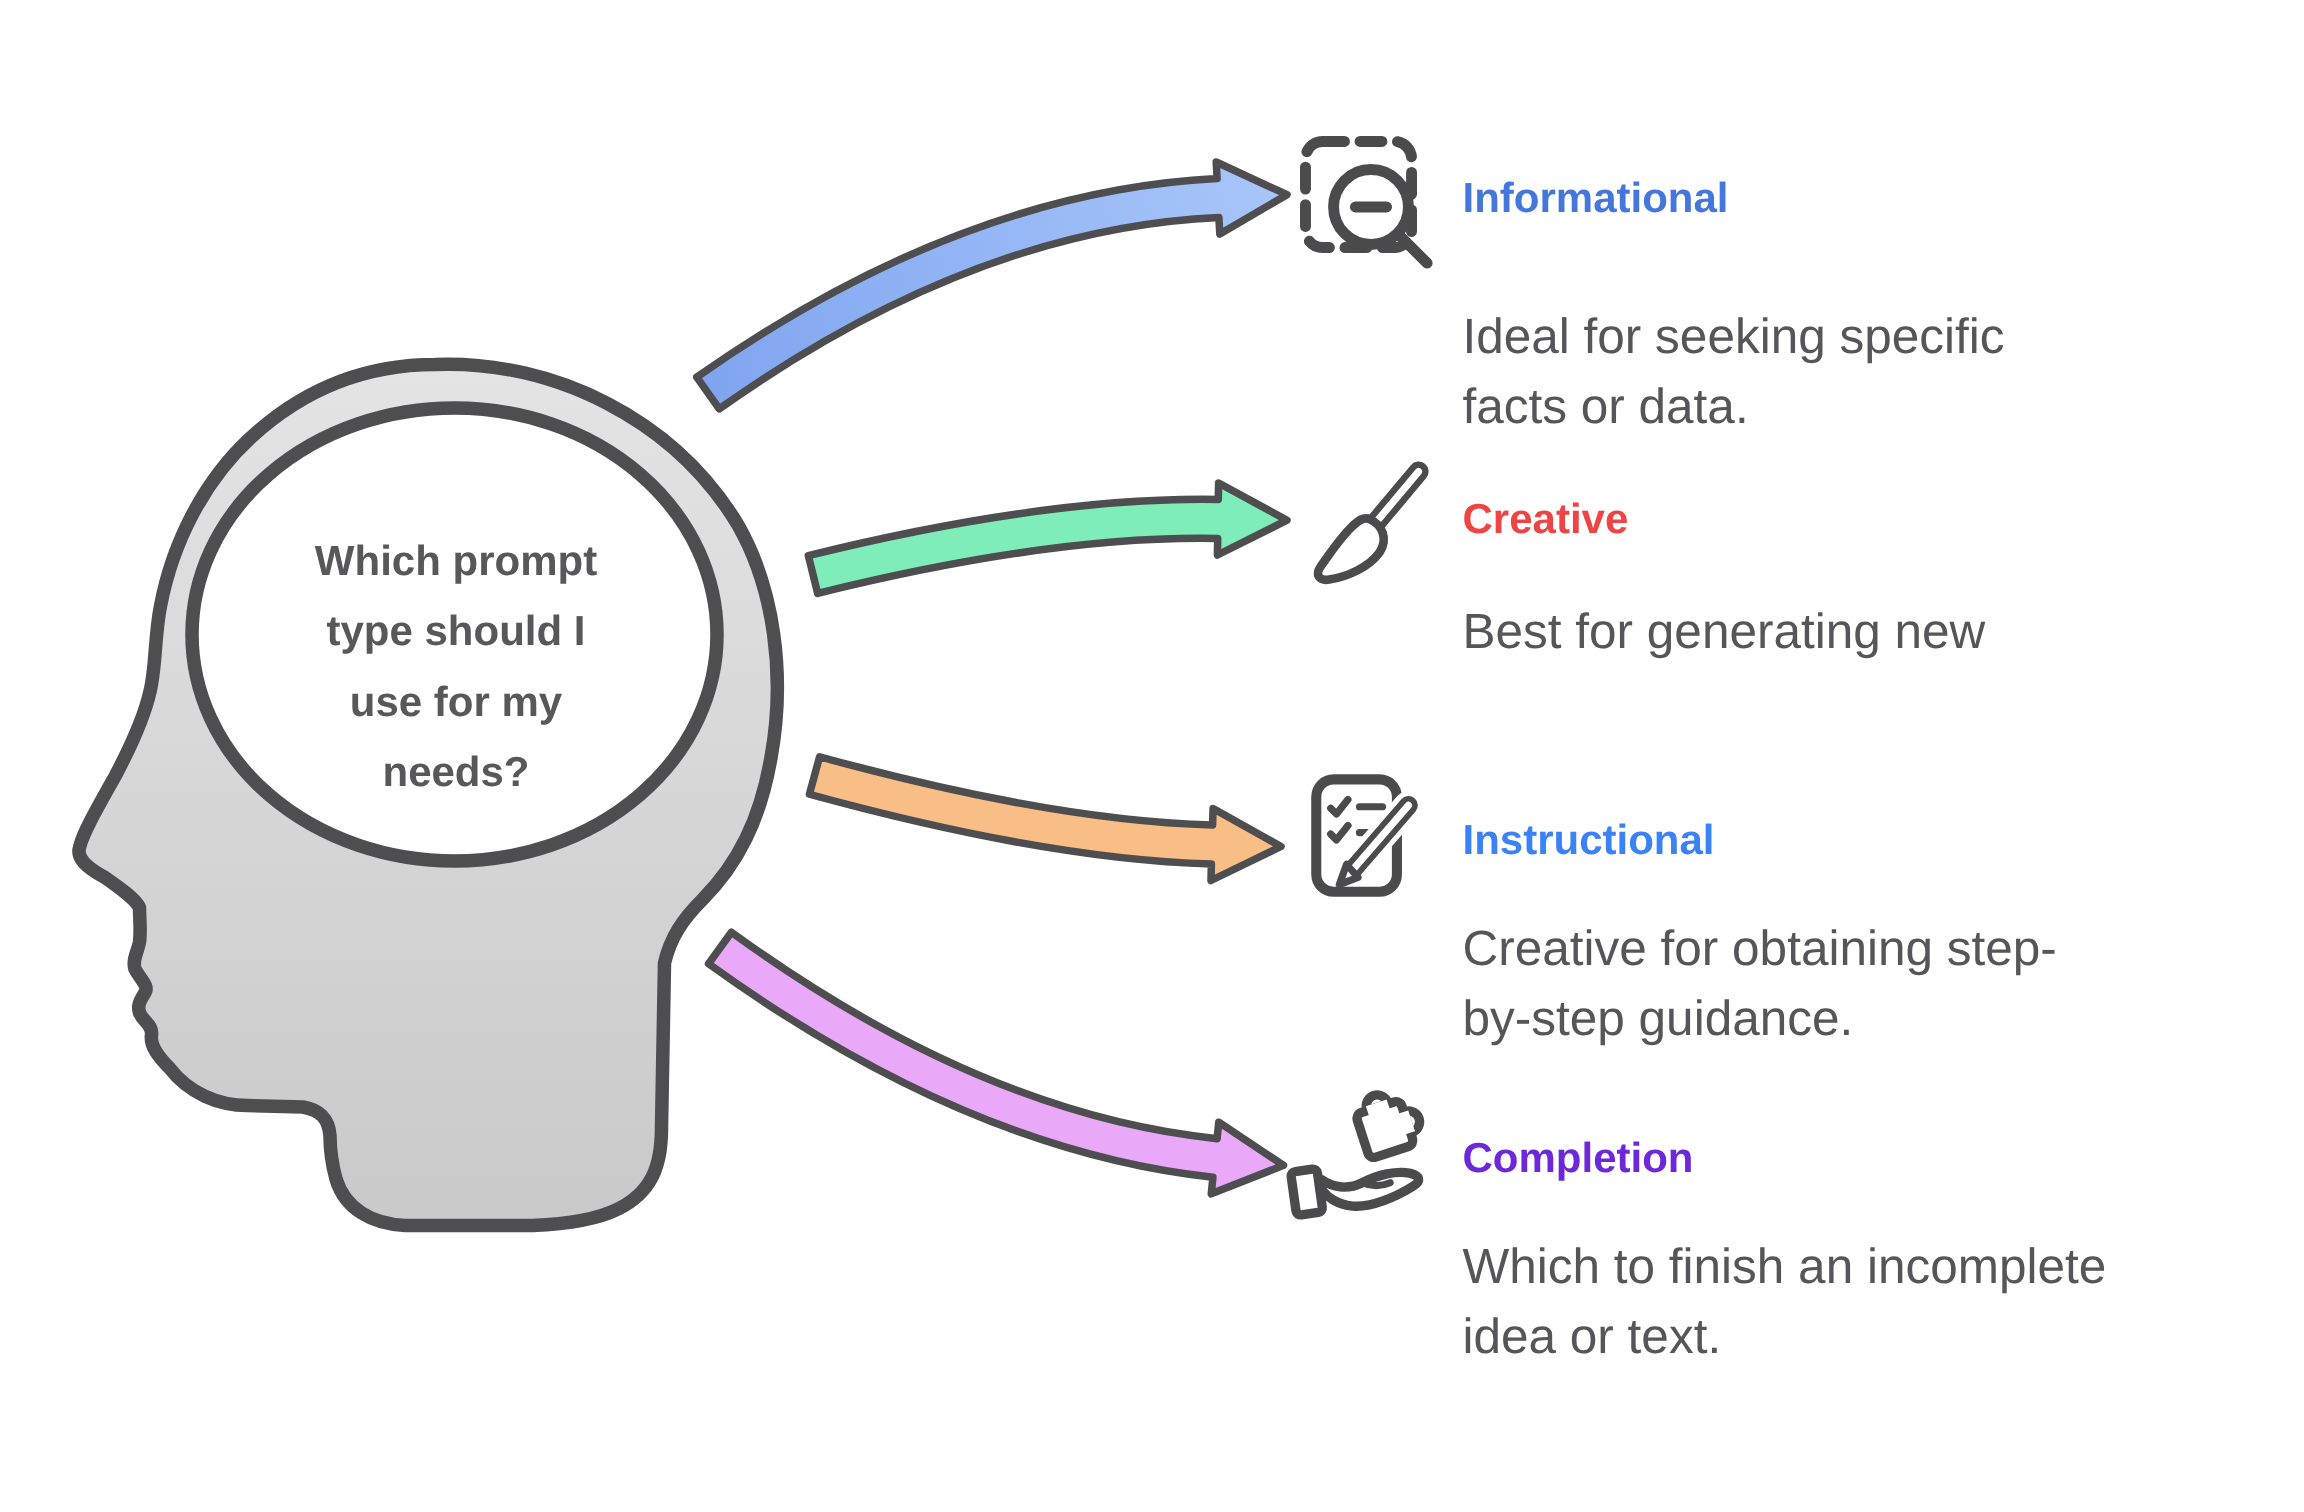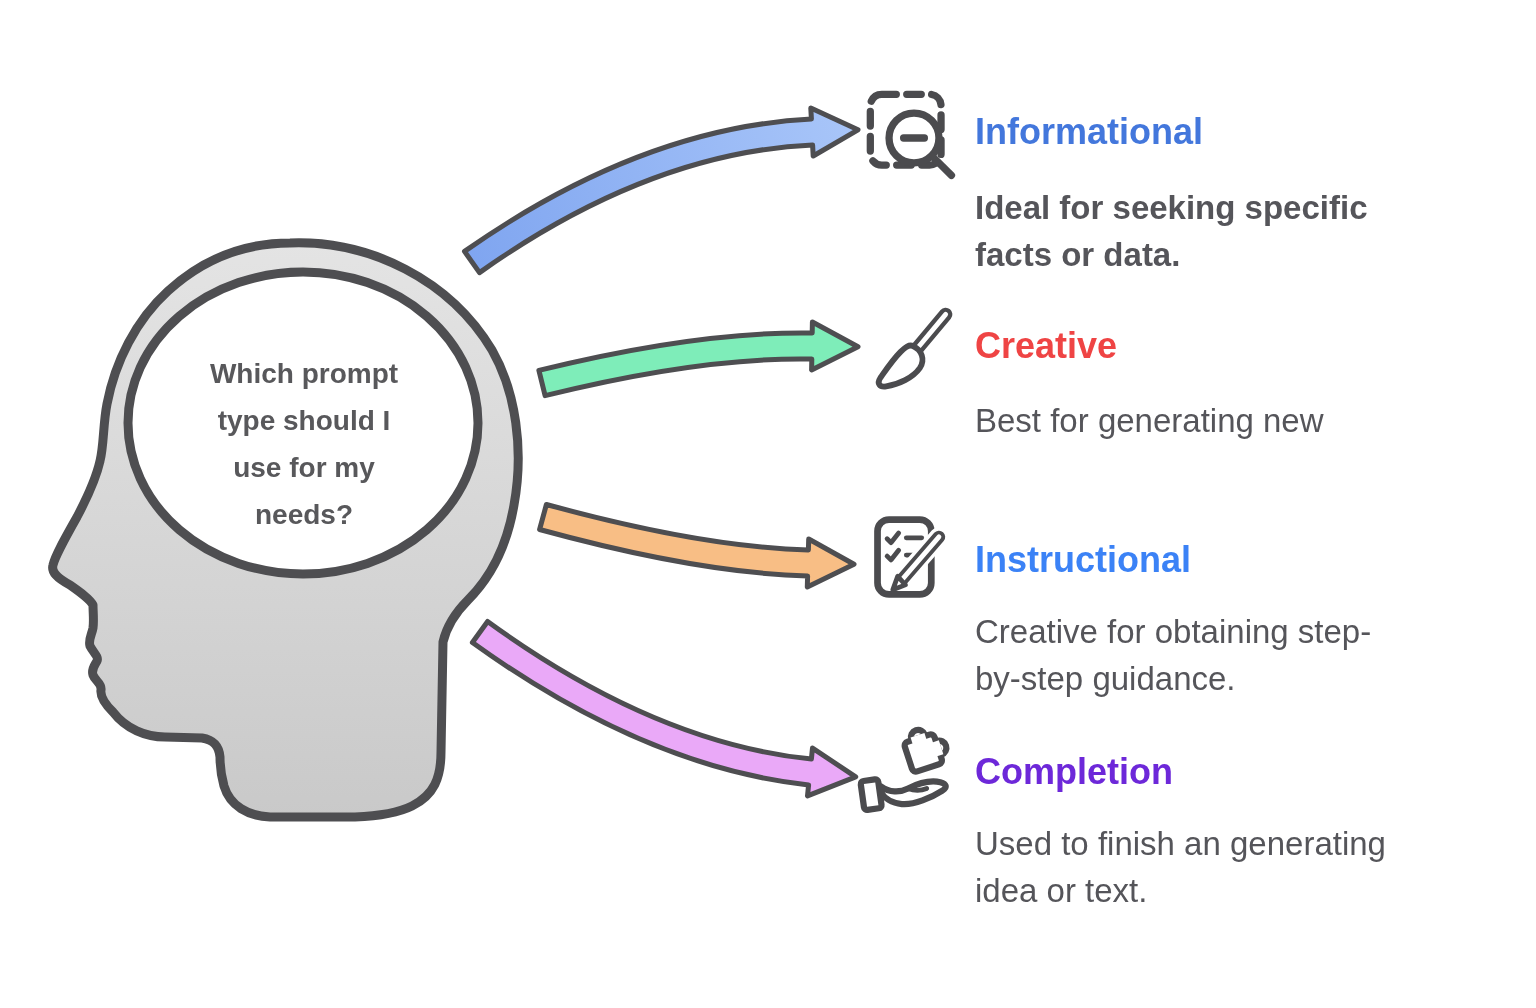--- a/index.html
+++ b/index.html
@@ -8,32 +8,32 @@
     overflow:hidden;font-family:"Liberation Sans", sans-serif;
   }
   .scene{position:absolute;left:0;top:0;}
   .icon-box{position:absolute;}
   .question{
     position:absolute;left:158px;top:350px;width:292px;
     text-align:center;font-weight:bold;font-size:28px;line-height:47px;
     color:#58585B;letter-spacing:0px;
   }
   .sec-title{
-    position:absolute;left:975px;font-weight:bold;font-size:36px;line-height:40px;
+    position:absolute;left:975px;font-weight:bold;font-size:28px;line-height:40px;
     white-space:nowrap;
   }
   .sec-desc{
     position:absolute;left:975px;font-size:33px;line-height:47px;color:#55555A;
     white-space:nowrap;
   }
   .t-informational{top:112px;}
   .t-creative{top:326px;}
   .t-instructional{top:540px;}
   .t-completion{top:752px;}
-  .d-informational{top:184px;font-weight:bold;}
+  .d-informational{top:200px;}
   .d-creative{top:397px;}
   .d-instructional{top:608px;}
   .d-completion{top:820px;}
 </style>
 </head>
 <body>
 
 <div class="canvas">
 
   <svg class="scene" width="1536" height="1008" viewBox="0 0 1536 1008">
@@ -168,17 +168,17 @@
   </div>
 
   <div class="sec-title t-instructional" style="color: #3b82f6;">Instructional</div>
   <div class="sec-desc d-instructional">
     <div>Creative for obtaining step-</div>
     <div>by-step guidance.</div>
   </div>
 
   <div class="sec-title t-completion" style="color: #6d28d9;">Completion</div>
   <div class="sec-desc d-completion">
-    <div>Used to finish an generating</div>
+    <div>Which to finish an incomplete</div>
     <div>idea or text.</div>
   </div>
 
 </div>
 
 </body></html>

